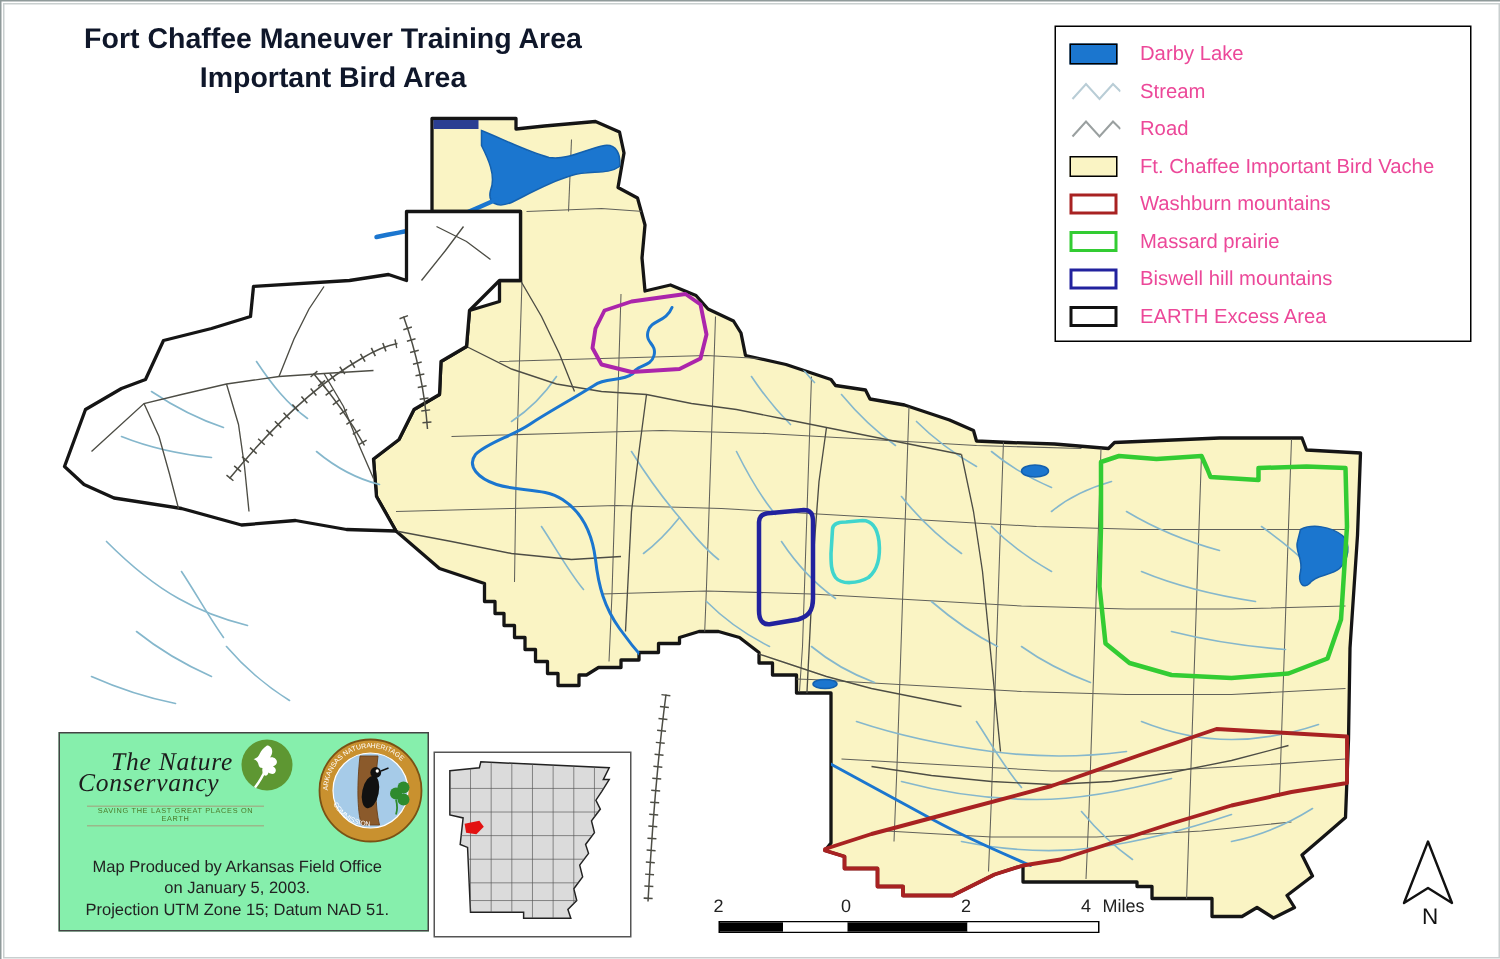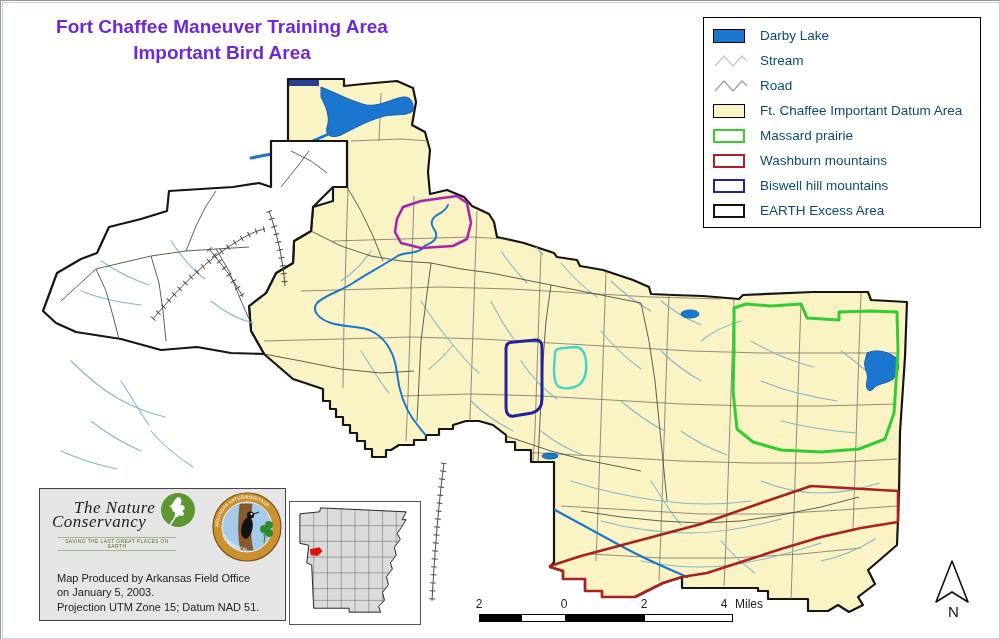--- a/index.html
+++ b/index.html
@@ -19,43 +19,43 @@
   .compartment{stroke:var(--compartment);fill:none;stroke-width:0.7;}
   .overlay{fill:none;stroke-linejoin:round;}
   .washburn{stroke:var(--washburn);stroke-width:2.6;}
   .massard{stroke:var(--massard);stroke-width:3;}
   .biswell{stroke:var(--biswell);stroke-width:3;}
   .carnis{stroke:var(--carnis);stroke-width:2.4;}
   .vache{stroke:var(--vache);stroke-width:2.6;}
 
   
   .map-title{position:absolute;left:28px;top:13px;width:386px;text-align:center;
-             font-size:19px;font-weight:bold;color:#6d28d9;line-height:1.35;}
+             font-size:19px;font-weight:bold;color:#0f172a;line-height:1.35;}
 
   
   .legend{position:absolute;left:702px;top:16px;width:276px;background:#fff;
           border:1px solid #000;padding:5px 0 4px 0;}
   .legend-row{display:flex;align-items:center;height:25px;padding-left:9px;}
   .legend-swatch-holder{width:34px;height:16px;margin-right:13px;display:flex;align-items:center;}
   .legend-swatch{width:32px;height:14px;box-sizing:border-box;}
-  .legend-label{font-size:13.5px;color:#0c4a6e;white-space:nowrap;}
-
-  
-  .credits-box{position:absolute;left:38px;top:487px;width:245px;height:131px;background:#e5e5e5;
+  .legend-label{font-size:13.5px;color:#ec4899;white-space:nowrap;}
+
+  
+  .credits-box{position:absolute;left:38px;top:487px;width:245px;height:131px;background:#86efac;
                border:1px solid #444;}
   .tnc{position:absolute;left:12px;top:9px;width:150px;color:#1c1c1c;}
   .tnc-line1{font-family:"Liberation Serif",serif;font-style:italic;font-size:17px;
              margin-left:22px;letter-spacing:0.5px;}
   .tnc-line2{font-family:"Liberation Serif",serif;font-style:italic;font-size:17px;
              margin-top:-6px;letter-spacing:0.5px;}
   .tnc-tagline{font-size:4.9px;color:#4a7a28;letter-spacing:0.45px;margin-top:5px;margin-left:6px;
                border-top:1px solid #9ab88a;border-bottom:1px solid #9ab88a;padding:1px 0;width:118px;text-align:center;}
   .tnc-leaf{position:absolute;left:118px;top:2px;}
   .anhc-seal{position:absolute;left:172px;top:3px;}
-  .credits-text{position:absolute;left:17px;top:82px;font-size:11px;color:#222;line-height:1.3;}
+  .credits-text{position:absolute;left:17px;top:82px;font-size:11px;color:#222;line-height:1.3;text-align:center;}
 
   
   .state-inset{position:absolute;left:288px;top:500px;width:130px;height:122px;background:#fff;
                border:1px solid #555;}
 
   
   .scalebar{position:absolute;left:470px;top:596px;width:300px;height:30px;font-size:12px;color:#222;}
   .scalebar .lbl{position:absolute;top:0;transform:translateX(-50%);}
   .scalebar .unit{position:absolute;top:0;transform:none;text-align:center;}
   .scalebar-bar{position:absolute;left:8px;top:17px;width:252px;height:6px;border:1px solid #000;
@@ -238,35 +238,35 @@
               <polyline points="2,13 11,3 20,13 29,3 34,8" fill="none" stroke="#9AA0A0" stroke-width="1.4"></polyline>
             </svg>
           </span>
       <span class="legend-label">Road</span>
     </div>
 
     <div class="legend-row">
       <span class="legend-swatch-holder">
             <div class="legend-swatch" style="background: rgb(250, 244, 196); border: 1px solid rgb(0, 0, 0);"></div>
           </span>
-      <span class="legend-label">Ft. Chaffee Important Datum Area</span>
+      <span class="legend-label">Ft. Chaffee Important Bird Vache</span>
+    </div>
+
+    <div class="legend-row">
+      <span class="legend-swatch-holder">
+            <div class="legend-swatch" style="background: rgb(255, 255, 255); border: 2px solid rgb(168, 34, 34);"></div>
+          </span>
+      <span class="legend-label">Washburn mountains</span>
     </div>
 
     <div class="legend-row">
       <span class="legend-swatch-holder">
             <div class="legend-swatch" style="background: rgb(255, 255, 255); border: 2px solid rgb(51, 204, 51);"></div>
           </span>
       <span class="legend-label">Massard prairie</span>
-    </div>
-
-    <div class="legend-row">
-      <span class="legend-swatch-holder">
-            <div class="legend-swatch" style="background: rgb(255, 255, 255); border: 2px solid rgb(168, 34, 34);"></div>
-          </span>
-      <span class="legend-label">Washburn mountains</span>
     </div>
 
     <div class="legend-row">
       <span class="legend-swatch-holder">
             <div class="legend-swatch" style="background: rgb(255, 255, 255); border: 2px solid rgb(34, 34, 158);"></div>
           </span>
       <span class="legend-label">Biswell hill mountains</span>
     </div>
 
 

